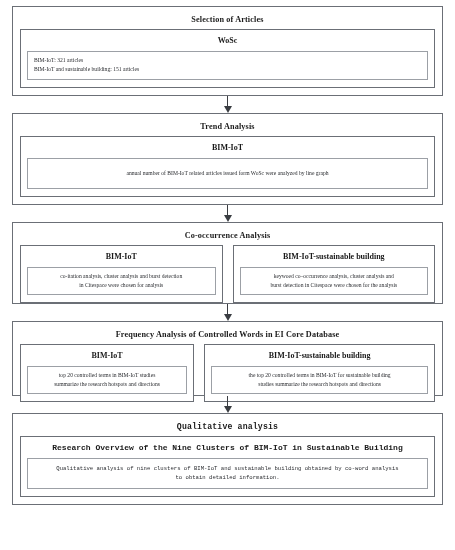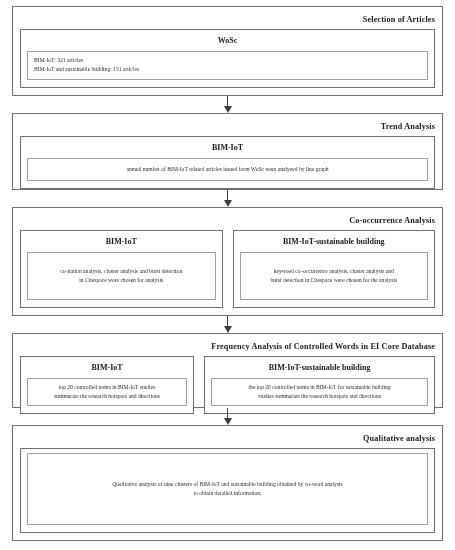--- a/index.html
+++ b/index.html
@@ -30,21 +30,21 @@
     border: 1.3px solid #6b6f76;
     box-sizing: border-box;
     background: #fff;
     padding: 5px 7px 7px 7px;
     display: flex;
     flex-direction: column;
     flex: 0 0 auto;
   }
 
   .stage-title {
-    text-align: right;
+    text-align: center;
     font-weight: bold;
     font-size: 8.2px;
     letter-spacing: 0.15px;
     line-height: 1.1;
     padding: 3px 0 5px 0;
   }
 
   
   .connector {
     flex: 0 0 auto;
@@ -151,42 +151,42 @@
         </div>
       </div>
     </div>
   </div>
 
   <div class="connector">
     <div class="shaft"></div>
     <div class="head"></div>
   </div>
 
-  <div class="stage" style="height:77px;">
+  <div class="stage" style="height:92px;">
     <div class="stage-title">Trend Analysis</div>
     <div class="cols" style="flex:1 1 auto;">
       <div class="col">
         <div class="panel">
           <div class="panel-title">BIM-IoT</div>
           <div class="note-wrap inset">
             <div class="note center wide">
               <span class="line">annual number of BIM-IoT related articles issued form WoSc were analyzed by line graph</span>
             </div>
           </div>
         </div>
       </div>
     </div>
   </div>
 
   <div class="connector">
     <div class="shaft"></div>
     <div class="head"></div>
   </div>
 
-  <div class="stage" style="height:109px;">
+  <div class="stage" style="height:82px;">
     <div class="stage-title">Co-occurrence Analysis</div>
     <div class="cols" style="flex:1 1 auto;">
       <div class="col">
         <div class="panel">
           <div class="panel-title">BIM-IoT</div>
           <div class="note-wrap inset-sm">
             <div class="note center">
               <span class="line">co-itation analysis, cluster analysis and burst detection</span>
               <span class="line">in Citespace were chosen for analysis</span>
             </div>
@@ -238,25 +238,26 @@
         </div>
       </div>
     </div>
   </div>
 
   <div class="connector">
     <div class="shaft"></div>
     <div class="head"></div>
   </div>
 
-  <div class="stage" style="height:116px;">
+  <div class="stage" style="height:92px;font-family:Liberation Mono, monospace;">
     <div class="stage-title">Qualitative analysis</div>
     <div class="cols" style="flex:1 1 auto;">
       <div class="col">
         <div class="panel">
+          <div class="panel-title">Research Overview of the Nine Clusters of BIM-IoT in Sustainable Building</div>
           <div class="note-wrap inset-sm">
             <div class="note center">
               <span class="line">Qualitative analysis of nine clusters of BIM-IoT and sustainable building obtained by co-word analysis</span>
               <span class="line">to obtain detailed information.</span>
             </div>
           </div>
         </div>
       </div>
     </div>
   </div>

